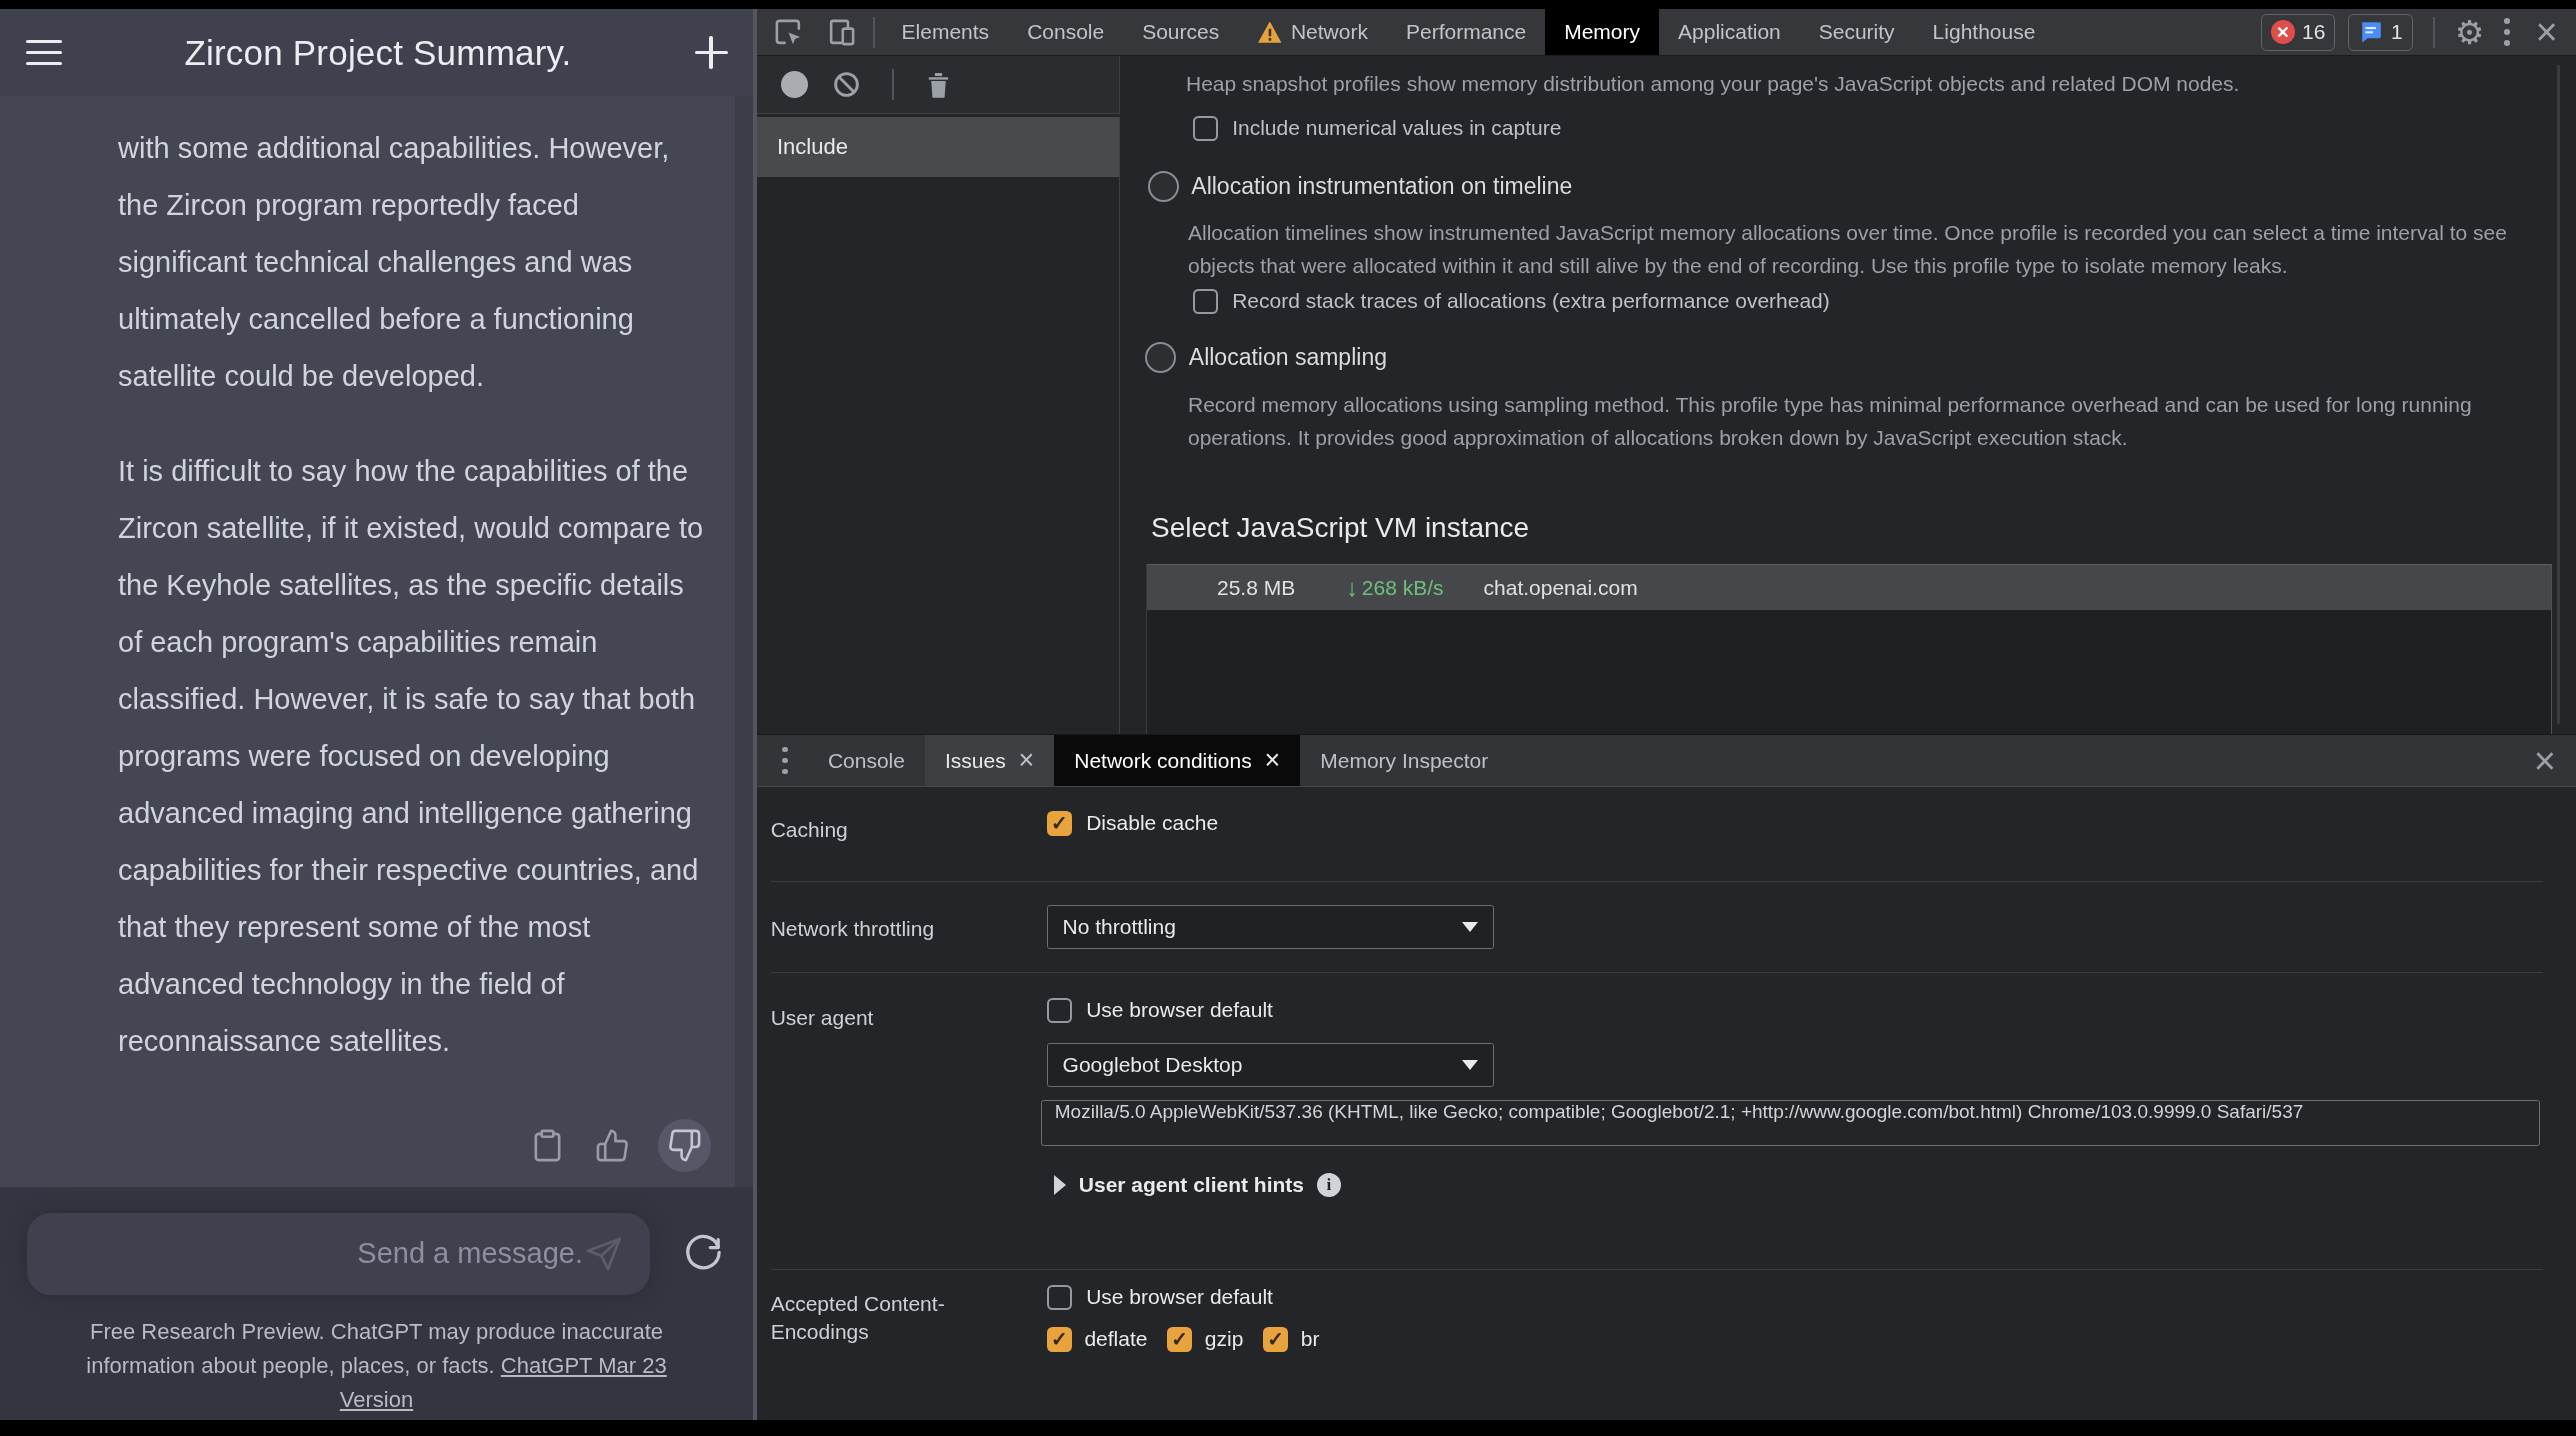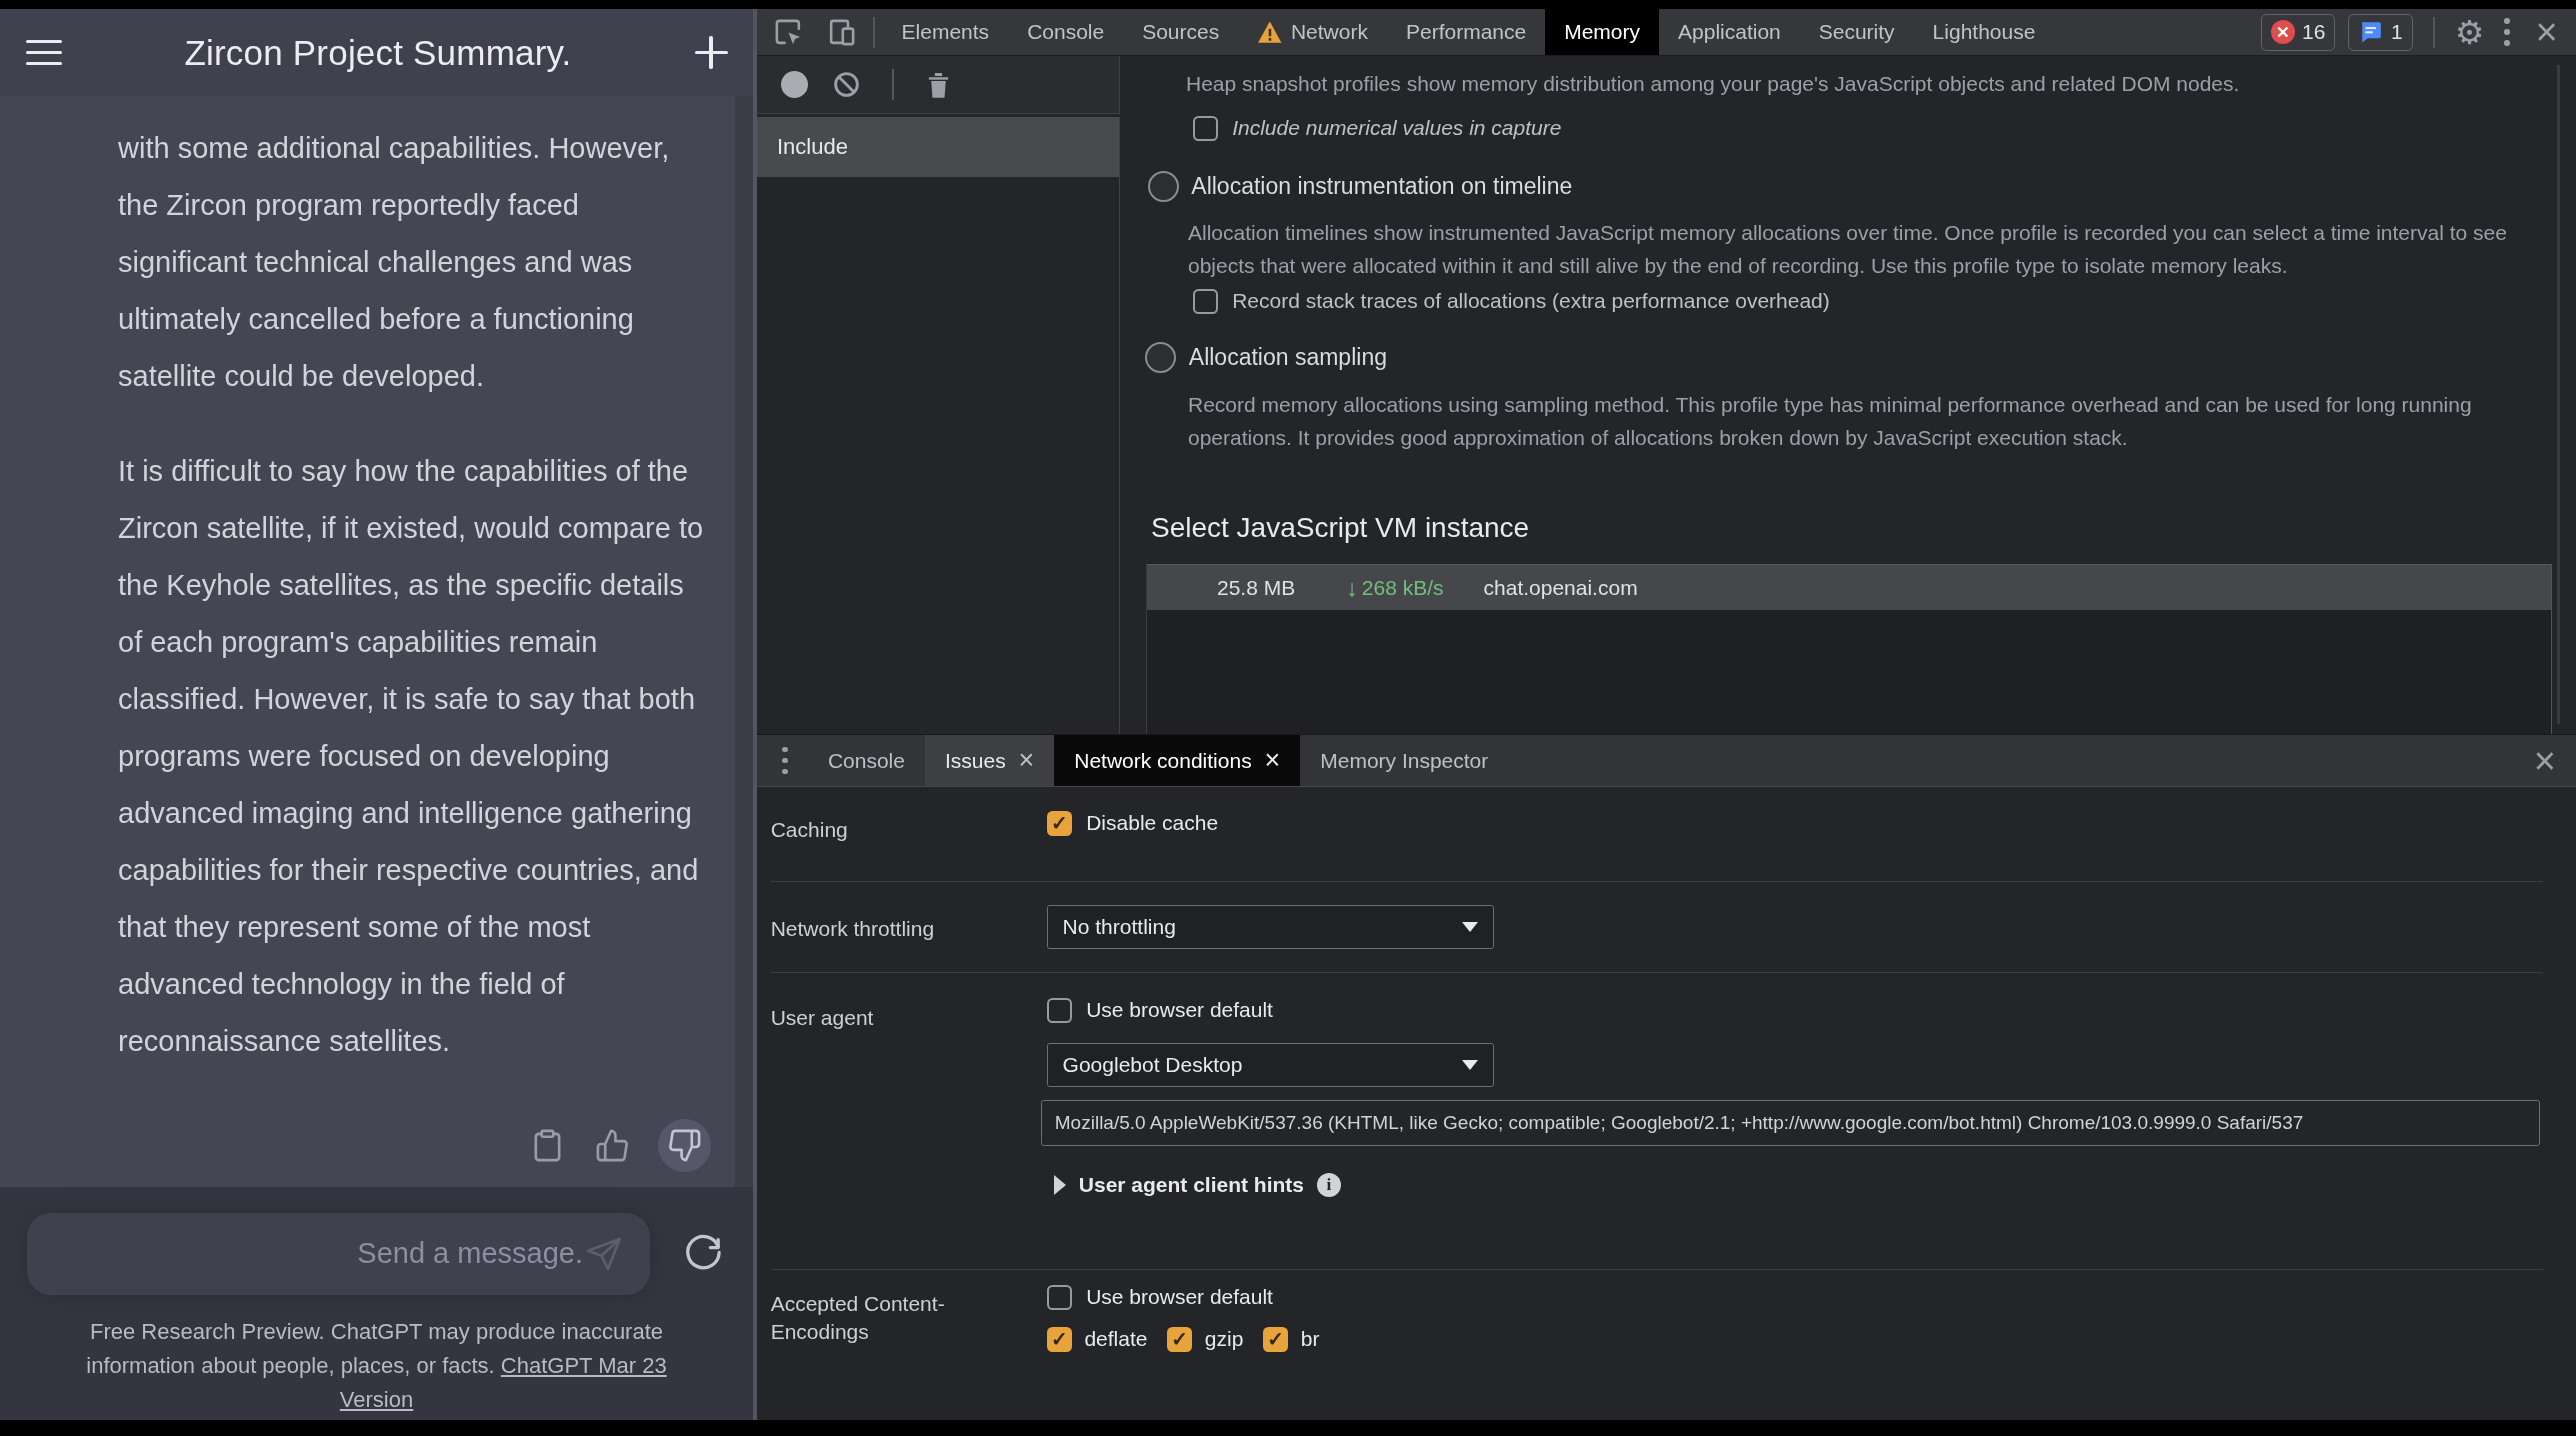--- a/index.html
+++ b/index.html
@@ -93,21 +93,21 @@
   .nc{position:absolute;left:0;top:52px;right:0;bottom:0;}
   .nc-label{position:absolute;left:13.7px;width:266px;color:#cdd1d5;}
   .nc-div{position:absolute;left:13.7px;right:33px;height:0.9px;background:#3c3d41;}
   .ctrl{position:absolute;left:290px;display:flex;align-items:center;gap:14.6px;}
   .ctrl .txt{color:#e8eaed;}
   .select{width:447px;height:44px;border:1.8px solid #6e6f73;border-radius:2.7px;background:#202124;
           display:flex;align-items:center;justify-content:space-between;padding:0 14.6px;box-sizing:border-box;cursor:pointer;}
   .select .val{color:#e8eaed;}
   .caret{width:0;height:0;border-left:8.2px solid transparent;border-right:8.2px solid transparent;border-top:10px solid #e8eaed;}
   .ua-input{position:absolute;left:284px;width:1499px;height:46px;border:1.8px solid #6e6f73;border-radius:2.7px;background:transparent;
-            color:#d0d3d7;font-size:19px;font-family:"Liberation Sans",sans-serif;display:flex;align-items:center;padding:0 12.8px;
+            color:#d0d3d7;font-size:19px;font-family:"Liberation Sans",sans-serif;display:flex;padding:0 12.8px;
             box-sizing:border-box;white-space:nowrap;overflow:hidden;}
   .hints{position:absolute;left:297px;display:flex;align-items:center;gap:12.8px;cursor:pointer;}
   .disc{width:0;height:0;border-top:10px solid transparent;border-bottom:10px solid transparent;border-left:12.8px solid #d0d3d7;}
   .hints b{color:#e8eaed;font-size:21px;}
   .info{width:24px;height:24px;border-radius:50%;background:#d0d3d7;color:#242528;font-size:17.3px;font-weight:bold;
         display:flex;align-items:center;justify-content:center;font-family:"Liberation Serif",serif;}
   .encline{display:flex;align-items:center;gap:12.8px;}
   svg{display:block;}
 </style>
 </head>
@@ -273,21 +273,21 @@
       <div class="profiles-row">
         <span>Include</span>
       </div>
     </div>
 
     <div class="mem-main">
       <div class="heap-desc gray">Heap snapshot profiles show memory distribution among your page's JavaScript objects and related DOM nodes.</div>
 
       <div class="cbrow" style="left:71px;top:60px;">
         <div class="cbox"></div>
-        <span style="color:#bdc1c6;font-style:italic;">Include numerical values in capture</span>
+        <span style="color:#bdc1c6;">Include numerical values in capture</span>
       </div>
 
       <div class="radiorow" style="left:25.5px;top:115px;">
         <div class="radio"></div>
         <span class="lbl">Allocation instrumentation on timeline</span>
       </div>
       <div class="para gray" style="left:66px;top:160px;">Allocation timelines show instrumented JavaScript memory allocations over time. Once profile is recorded you can select a time interval to see objects that were allocated within it and still alive by the end of recording. Use this profile type to isolate memory leaks.</div>
 
       <div class="cbrow" style="left:71px;top:233px;">
         <div class="cbox"></div>

